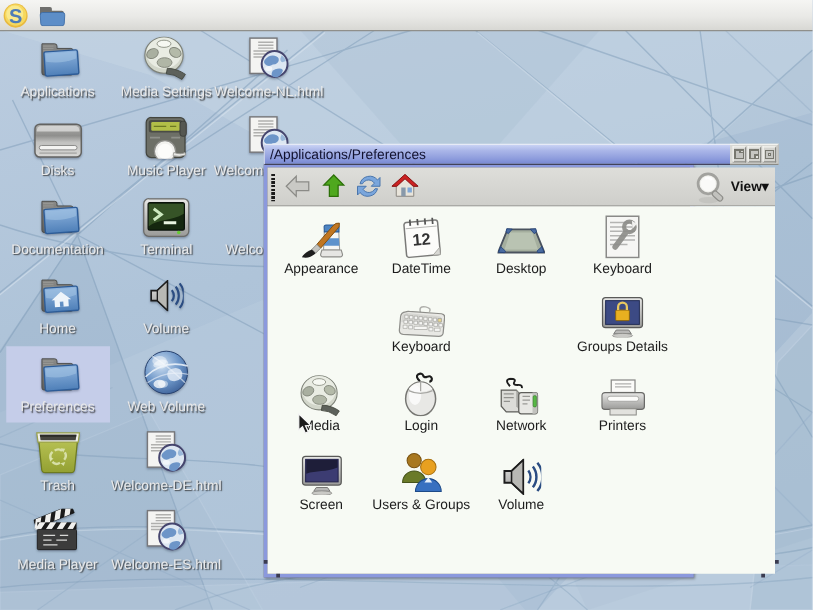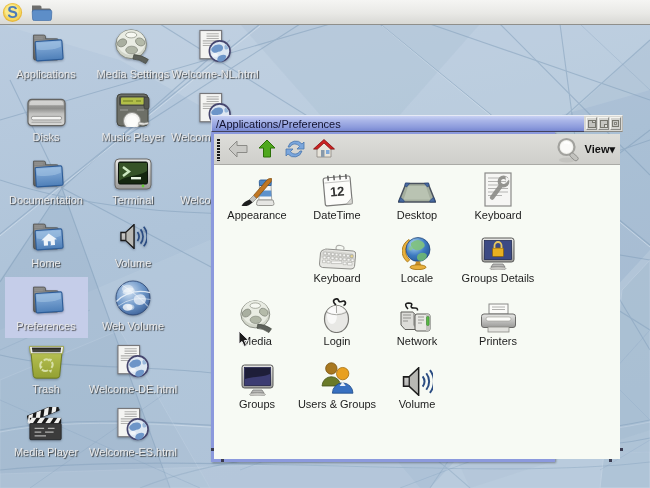--- a/index.html
+++ b/index.html
@@ -336,28 +336,20 @@
           </div>
 
    <div class="witem" style="left:78px;top:71px">
             <div class="wbox">
               <svg width="38" height="27" viewBox="0 -4.5 37 27">
                 <use href="#g-kbd"></use>
               </svg>
             </div>
             <span class="wlabel">Keyboard</span>
           </div>
-   <div class="witem" style="left:158px;top:71px">
-            <div class="wbox">
-              <svg width="30" height="36" viewBox="0 0 30 36">
-                <use href="#g-locale"></use>
-              </svg>
-            </div>
-            <span class="wlabel">Locale</span>
-          </div>
    <div class="witem" style="left:239px;top:71px">
             <div class="wbox">
               <svg width="34" height="33" viewBox="0 0 34 33">
                 <use href="#g-login"></use>
               </svg>
             </div>
             <span class="wlabel">Groups Details</span>
           </div>
 
    <div class="witem" style="left:-2px;top:134px">
@@ -392,21 +384,21 @@
             </div>
             <span class="wlabel">Printers</span>
           </div>
 
    <div class="witem" style="left:-2px;top:197px">
             <div class="wbox">
               <svg width="33" height="32" viewBox="0 0 33 32">
                 <use href="#g-screen"></use>
               </svg>
             </div>
-            <span class="wlabel">Groups</span>
+            <span class="wlabel">Screen</span>
           </div>
    <div class="witem" style="left:78px;top:197px">
             <div class="wbox">
               <svg width="34" height="36" viewBox="0 0 33 32.5">
                 <use href="#g-users"></use>
               </svg>
             </div>
             <span class="wlabel">Users &amp; Groups</span>
           </div>
    <div class="witem" style="left:158px;top:197px">

